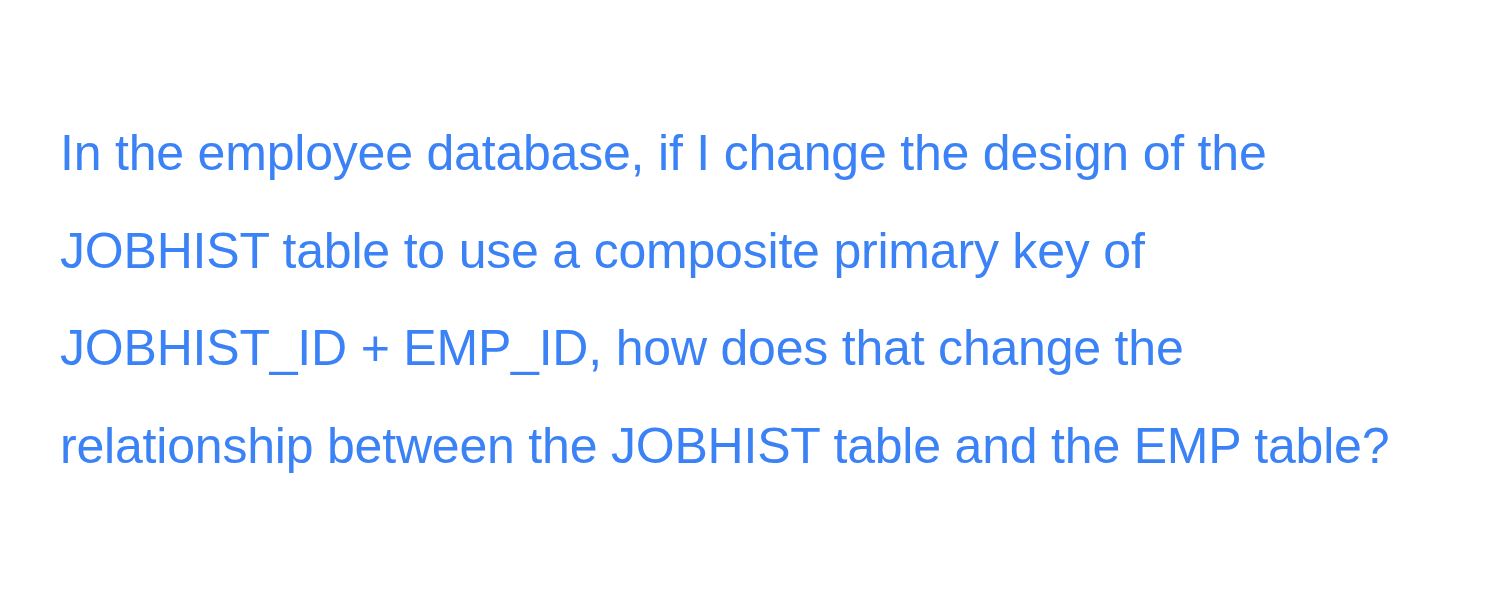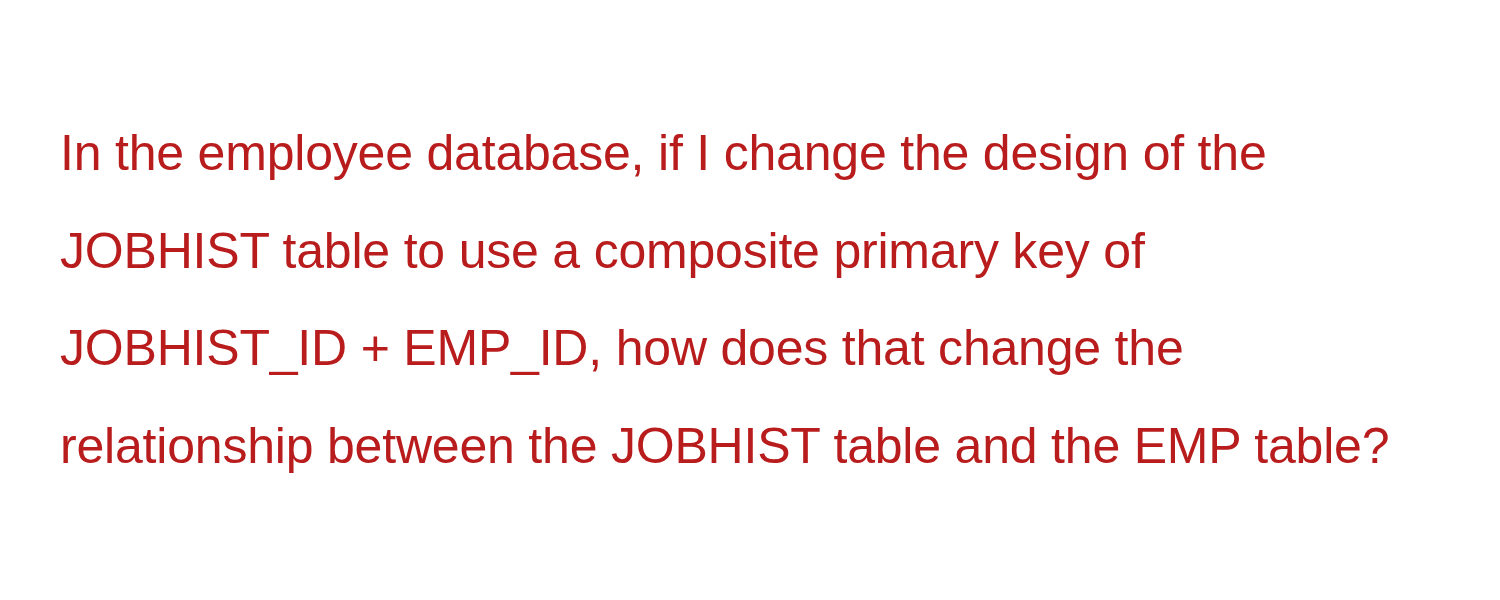--- a/index.html
+++ b/index.html
@@ -12,21 +12,21 @@
       height: 600px;
       background: #ffffff;
       font-family: -apple-system, BlinkMacSystemFont, 'Segoe UI', Helvetica, Arial, sans-serif;
       display: flex;
       align-items: center;
       padding: 40px 60px;
     }
     .question-text {
       font-size: 50px;
       line-height: 1.95;
-      color: #b91c1c;
+      color: #3b82f6;
       font-weight: 400;
       letter-spacing: -0.2px;
     }
   </style>
 </head>
 <body>
 
 <div class="question-text">In the employee database, if I change the design of the JOBHIST table to use a composite primary key of JOBHIST_ID + EMP_ID, how does that change the relationship between the JOBHIST table and the EMP table?</div>
 
 </body></html>

